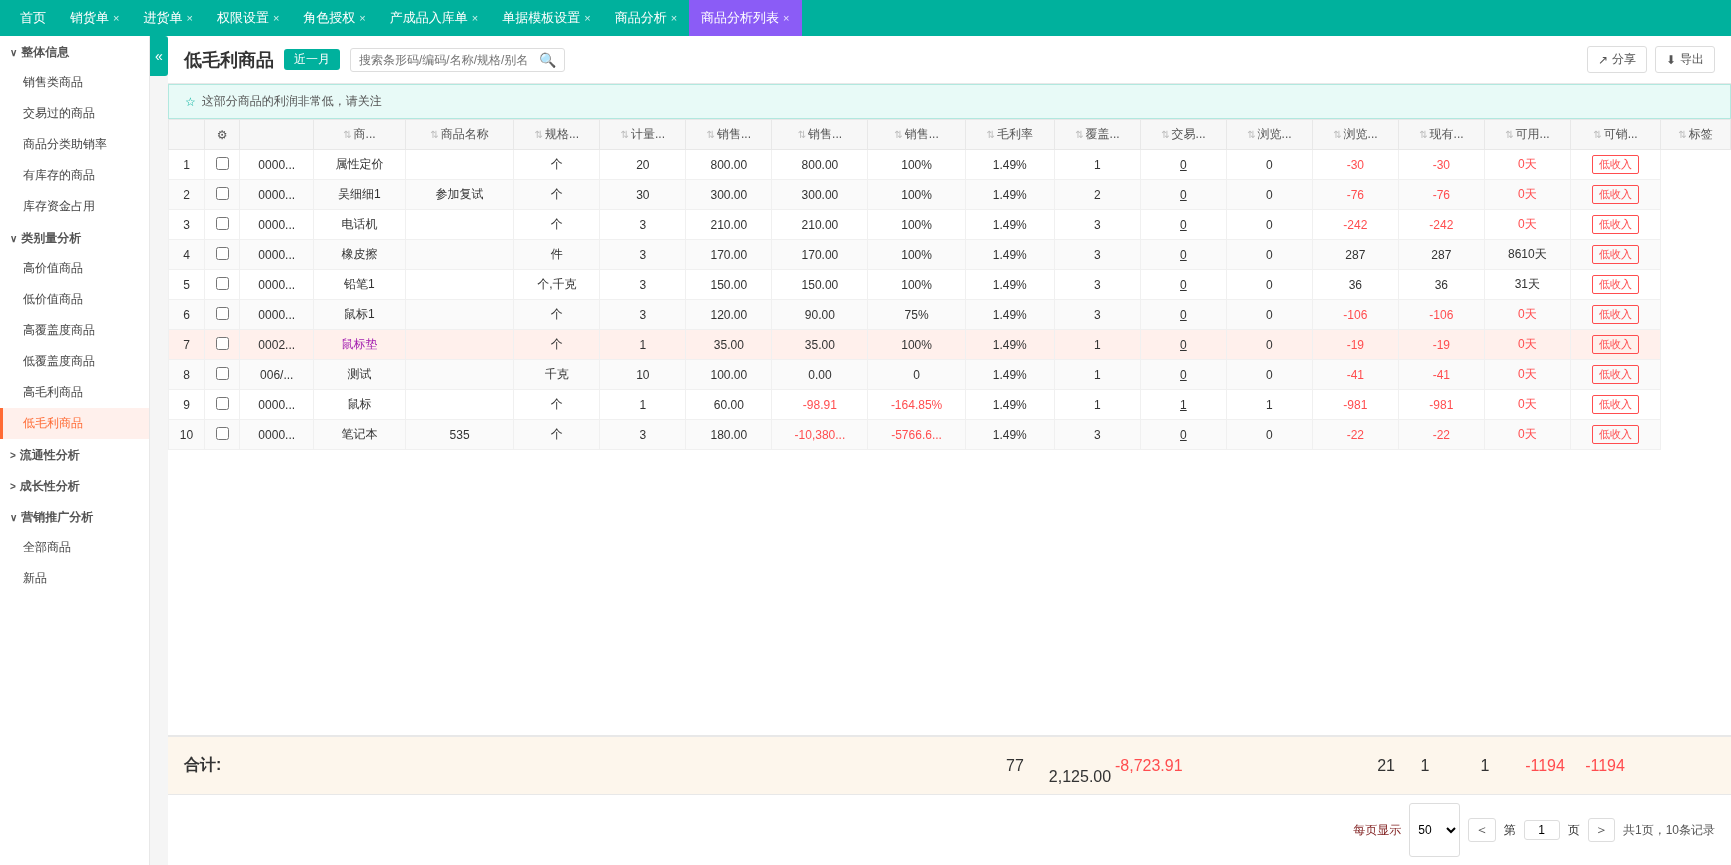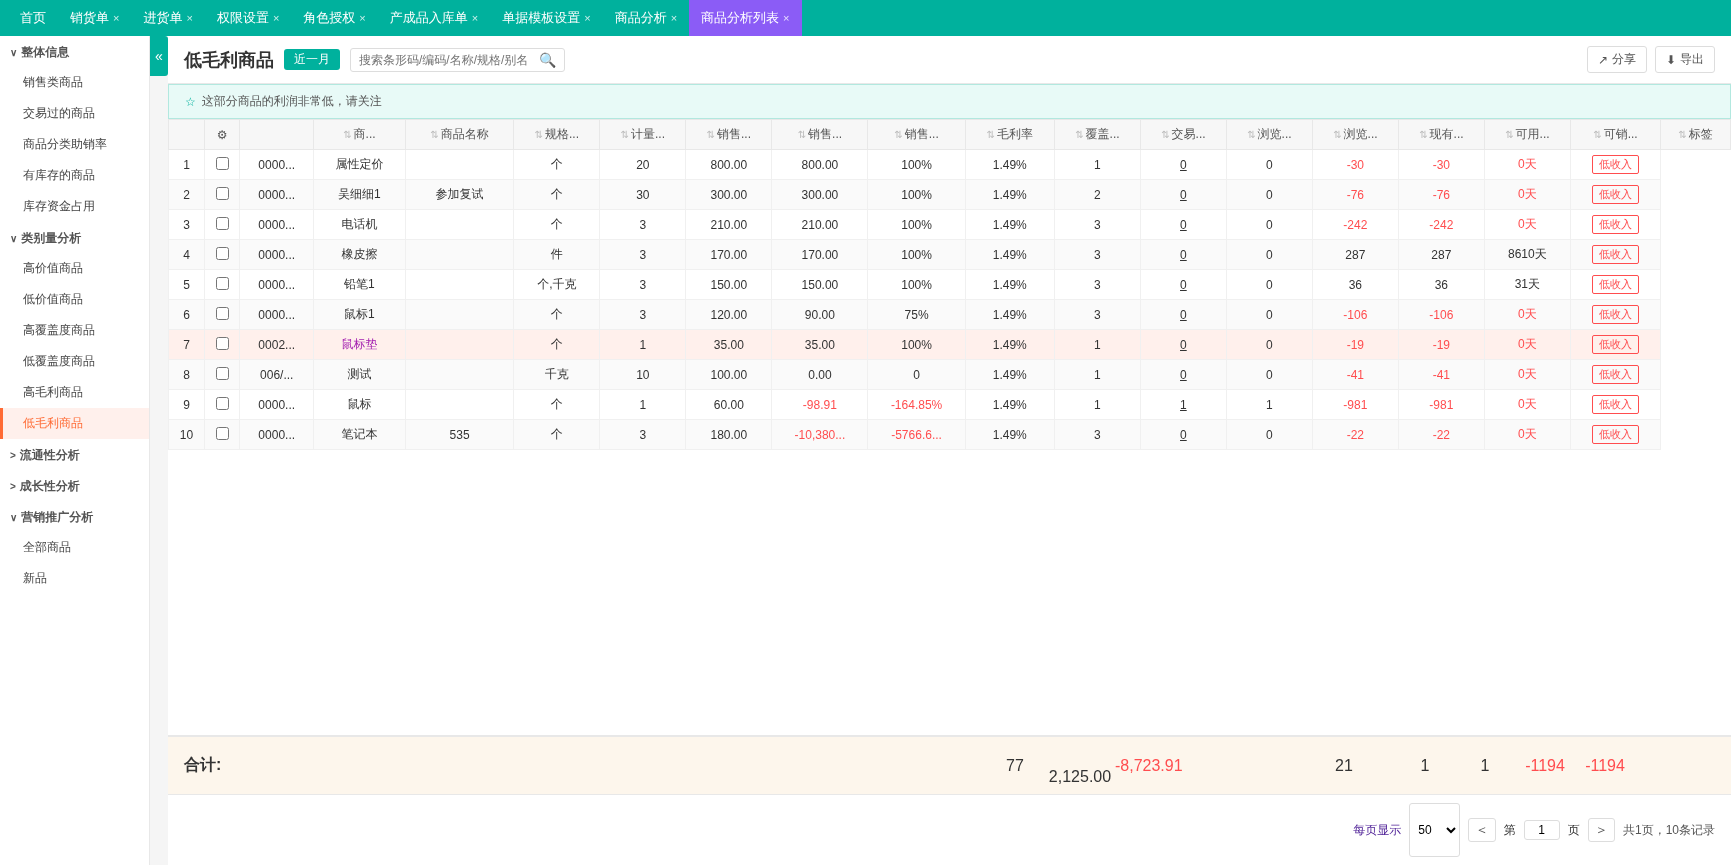--- a/index.html
+++ b/index.html
@@ -135,21 +135,21 @@
       padding: 8px 16px;
       font-size: 16px;
     }
 
     
     .pagination-bar {
       background: #fff; border-top: 1px solid #e8e8e8;
       padding: 8px 16px; display: flex; align-items: center;
       justify-content: flex-end; gap: 8px; font-size: 12px;
     }
-    .page-size-label { color: #4c1d95; text-align: right; }
+    .page-size-label { color: #7f1d1d; text-align: right; }
     .page-size-select {
       border: 1px solid #ddd; border-radius: 3px; padding: 18px 4px;
       font-size: 12px; background: #fff;
     }
     .page-nav-btn {
       border: 1px solid #ddd; border-radius: 3px;
       padding: 2px 6px; background: #fff; cursor: pointer; color: #555;
     }
     .page-nav-btn:disabled { color: #ccc; }
     .page-input {
@@ -552,21 +552,21 @@
     </div>
 
     <div class="table-footer" id="table-footer">
   <span style="font-weight:bold;min-width:80px;">合计:</span>
   <span style="flex:1;"></span>
   <span style="min-width:60px;text-align:center;">77</span>
   <span style="min-width:70px;text-align:center;margin-top:23px;">2,125.00</span>
   <span style="min-width:80px;text-align:left;color:#ff4d4f;">-8,723.91</span>
   <span style="min-width:80px;"></span>
   <span style="min-width:60px;"></span>
-  <span style="min-width:60px;text-align:left;">21</span>
+  <span style="min-width:60px;text-align:right;">21</span>
   <span style="min-width:60px;text-align:center;">1</span>
   <span style="min-width:60px;text-align:center;">1</span>
   <span style="min-width:60px;text-align:center;color:#ff4d4f;">-1194</span>
   <span style="min-width:60px;text-align:center;color:#ff4d4f;">-1194</span>
   <span style="min-width:80px;"></span>
 </div>
 
     <div class="pagination-bar">
       <span class="page-size-label">每页显示</span>
       <select class="page-size-select" id="page-size-select"><option value="10">10</option><option value="20">20</option><option value="50" selected="">50</option><option value="100">100</option></select>

